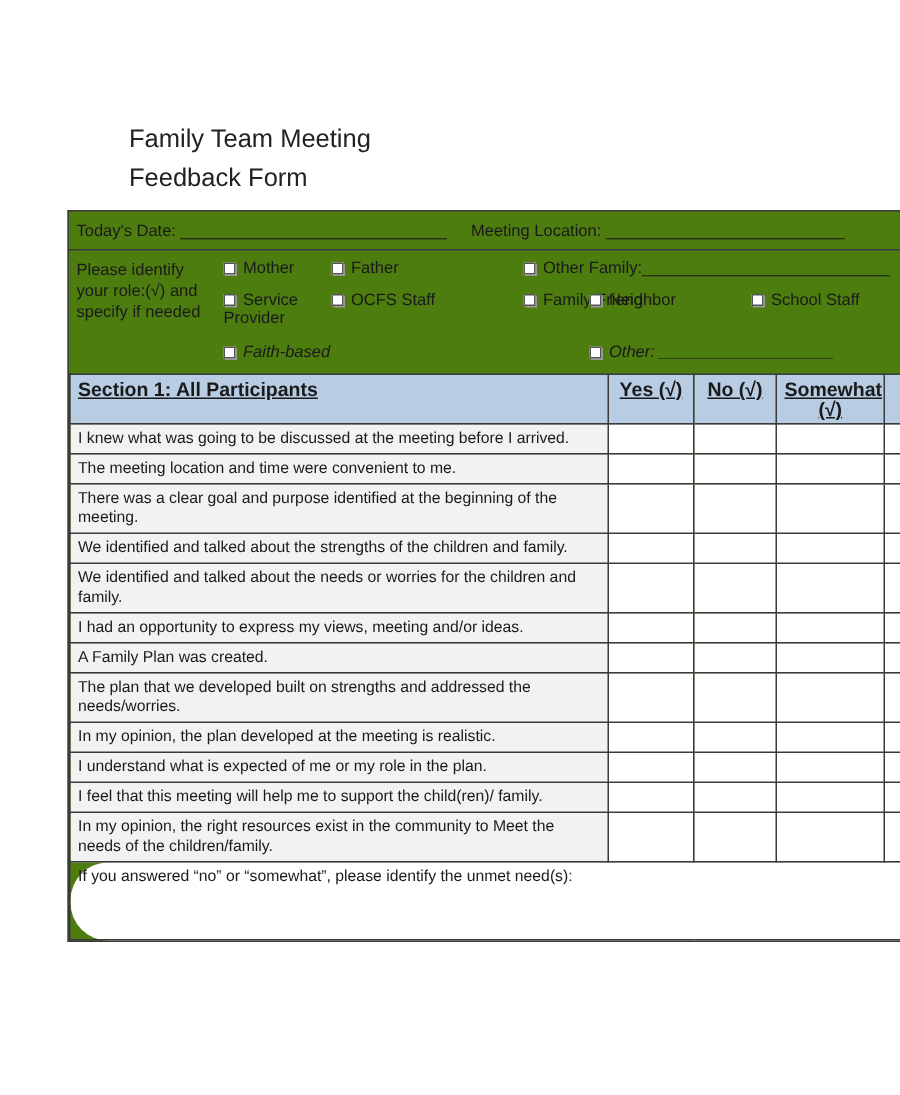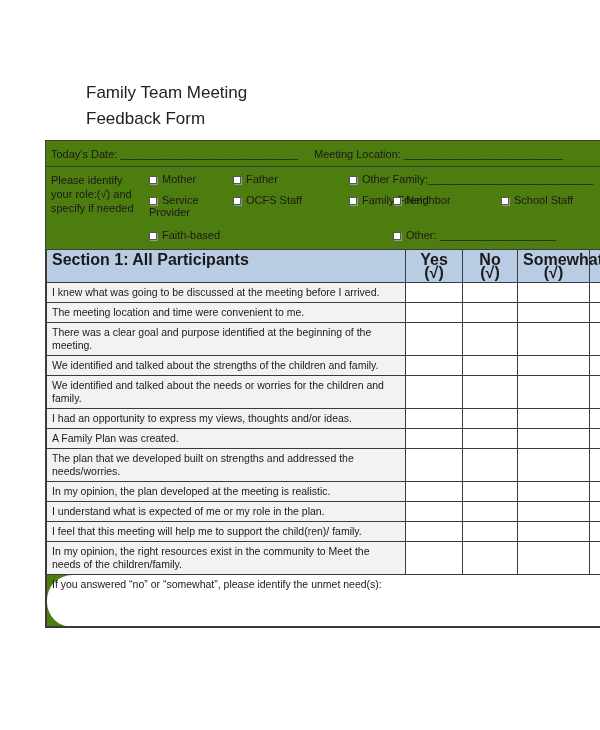--- a/index.html
+++ b/index.html
@@ -39,22 +39,22 @@
   .role-prompt { width:101px; padding:6px 2px 4px 5px; line-height:14px; }
   .role-options { flex:1; position:relative; height:82px; overflow:hidden; }
   .opt { position:absolute; white-space:nowrap; }
   .opt.wrap { white-space:normal; }
   .cb {
     display:inline-block; width:8px; height:8px;
     border:1px solid #555; background:#fff;
     box-shadow:1px 1px 0 #9a9a9a;
     margin-right:5px; vertical-align:-1px;
   }
-  .c1{left:2px;} .c2{left:86px;text-align:center;} .c3{left:161px;padding-left:41px;} .c4{left:246px;} .c5{left:329px;padding-left:25px;}
-  .r1{top:6px;} .r2{top:27px;} .r3{top:62px;}
+  .c1{left:2px;} .c2{left:74px;text-align:center;} .c3{left:161px;padding-left:41px;} .c4{left:246px;} .c5{left:329px;padding-left:25px;}
+  .r1{top:6px;} .r2{top:27px;} .r3{top:62px;font-style:italic;}
   .opt .line-part { white-space:nowrap; }
 
   
   table.qtable {
     width:100%; border-collapse:collapse; font-size:10.5px;
     table-layout:fixed;
   }
   table.qtable td, table.qtable th {
     border:1px solid #3a3a3a;
     padding:3px 5px;
@@ -63,22 +63,23 @@
     text-align:left;
   }
   col.q-col { width:auto; }
   col.yes-col { width:57px; }
   col.no-col { width:55px; }
   col.some-col { width:72px; }
   col.na-col { width:52px; }
   tr.head th {
     background:#b8cce4;
     font-weight:bold;
-    font-size:16px;
+    font-size:13px;
     padding:3px 5px;
+    text-decoration:underline;
   }
   tr.head th.ans { text-align:center; }
   td.q { background:#f2f2f2; }
   td.a { background:#ffffff; }
   td.footer-cell { height:52px; background:#fff;border-radius:25px; }
 </style>
 </head>
 <body>
 
 <div class="page">
@@ -187,21 +188,21 @@
         <td class="a"></td>
       </tr>
       <tr>
         <td class="q">We identified and talked about the needs or worries for the children and family.</td>
         <td class="a"></td>
         <td class="a"></td>
         <td class="a"></td>
         <td class="a"></td>
       </tr>
       <tr>
-        <td class="q">I had an opportunity to express my views, thoughts and/or ideas.</td>
+        <td class="q">I had an opportunity to express my views, meeting and/or ideas.</td>
         <td class="a"></td>
         <td class="a"></td>
         <td class="a"></td>
         <td class="a"></td>
       </tr>
       <tr>
         <td class="q">A Family Plan was created.</td>
         <td class="a"></td>
         <td class="a"></td>
         <td class="a"></td>

